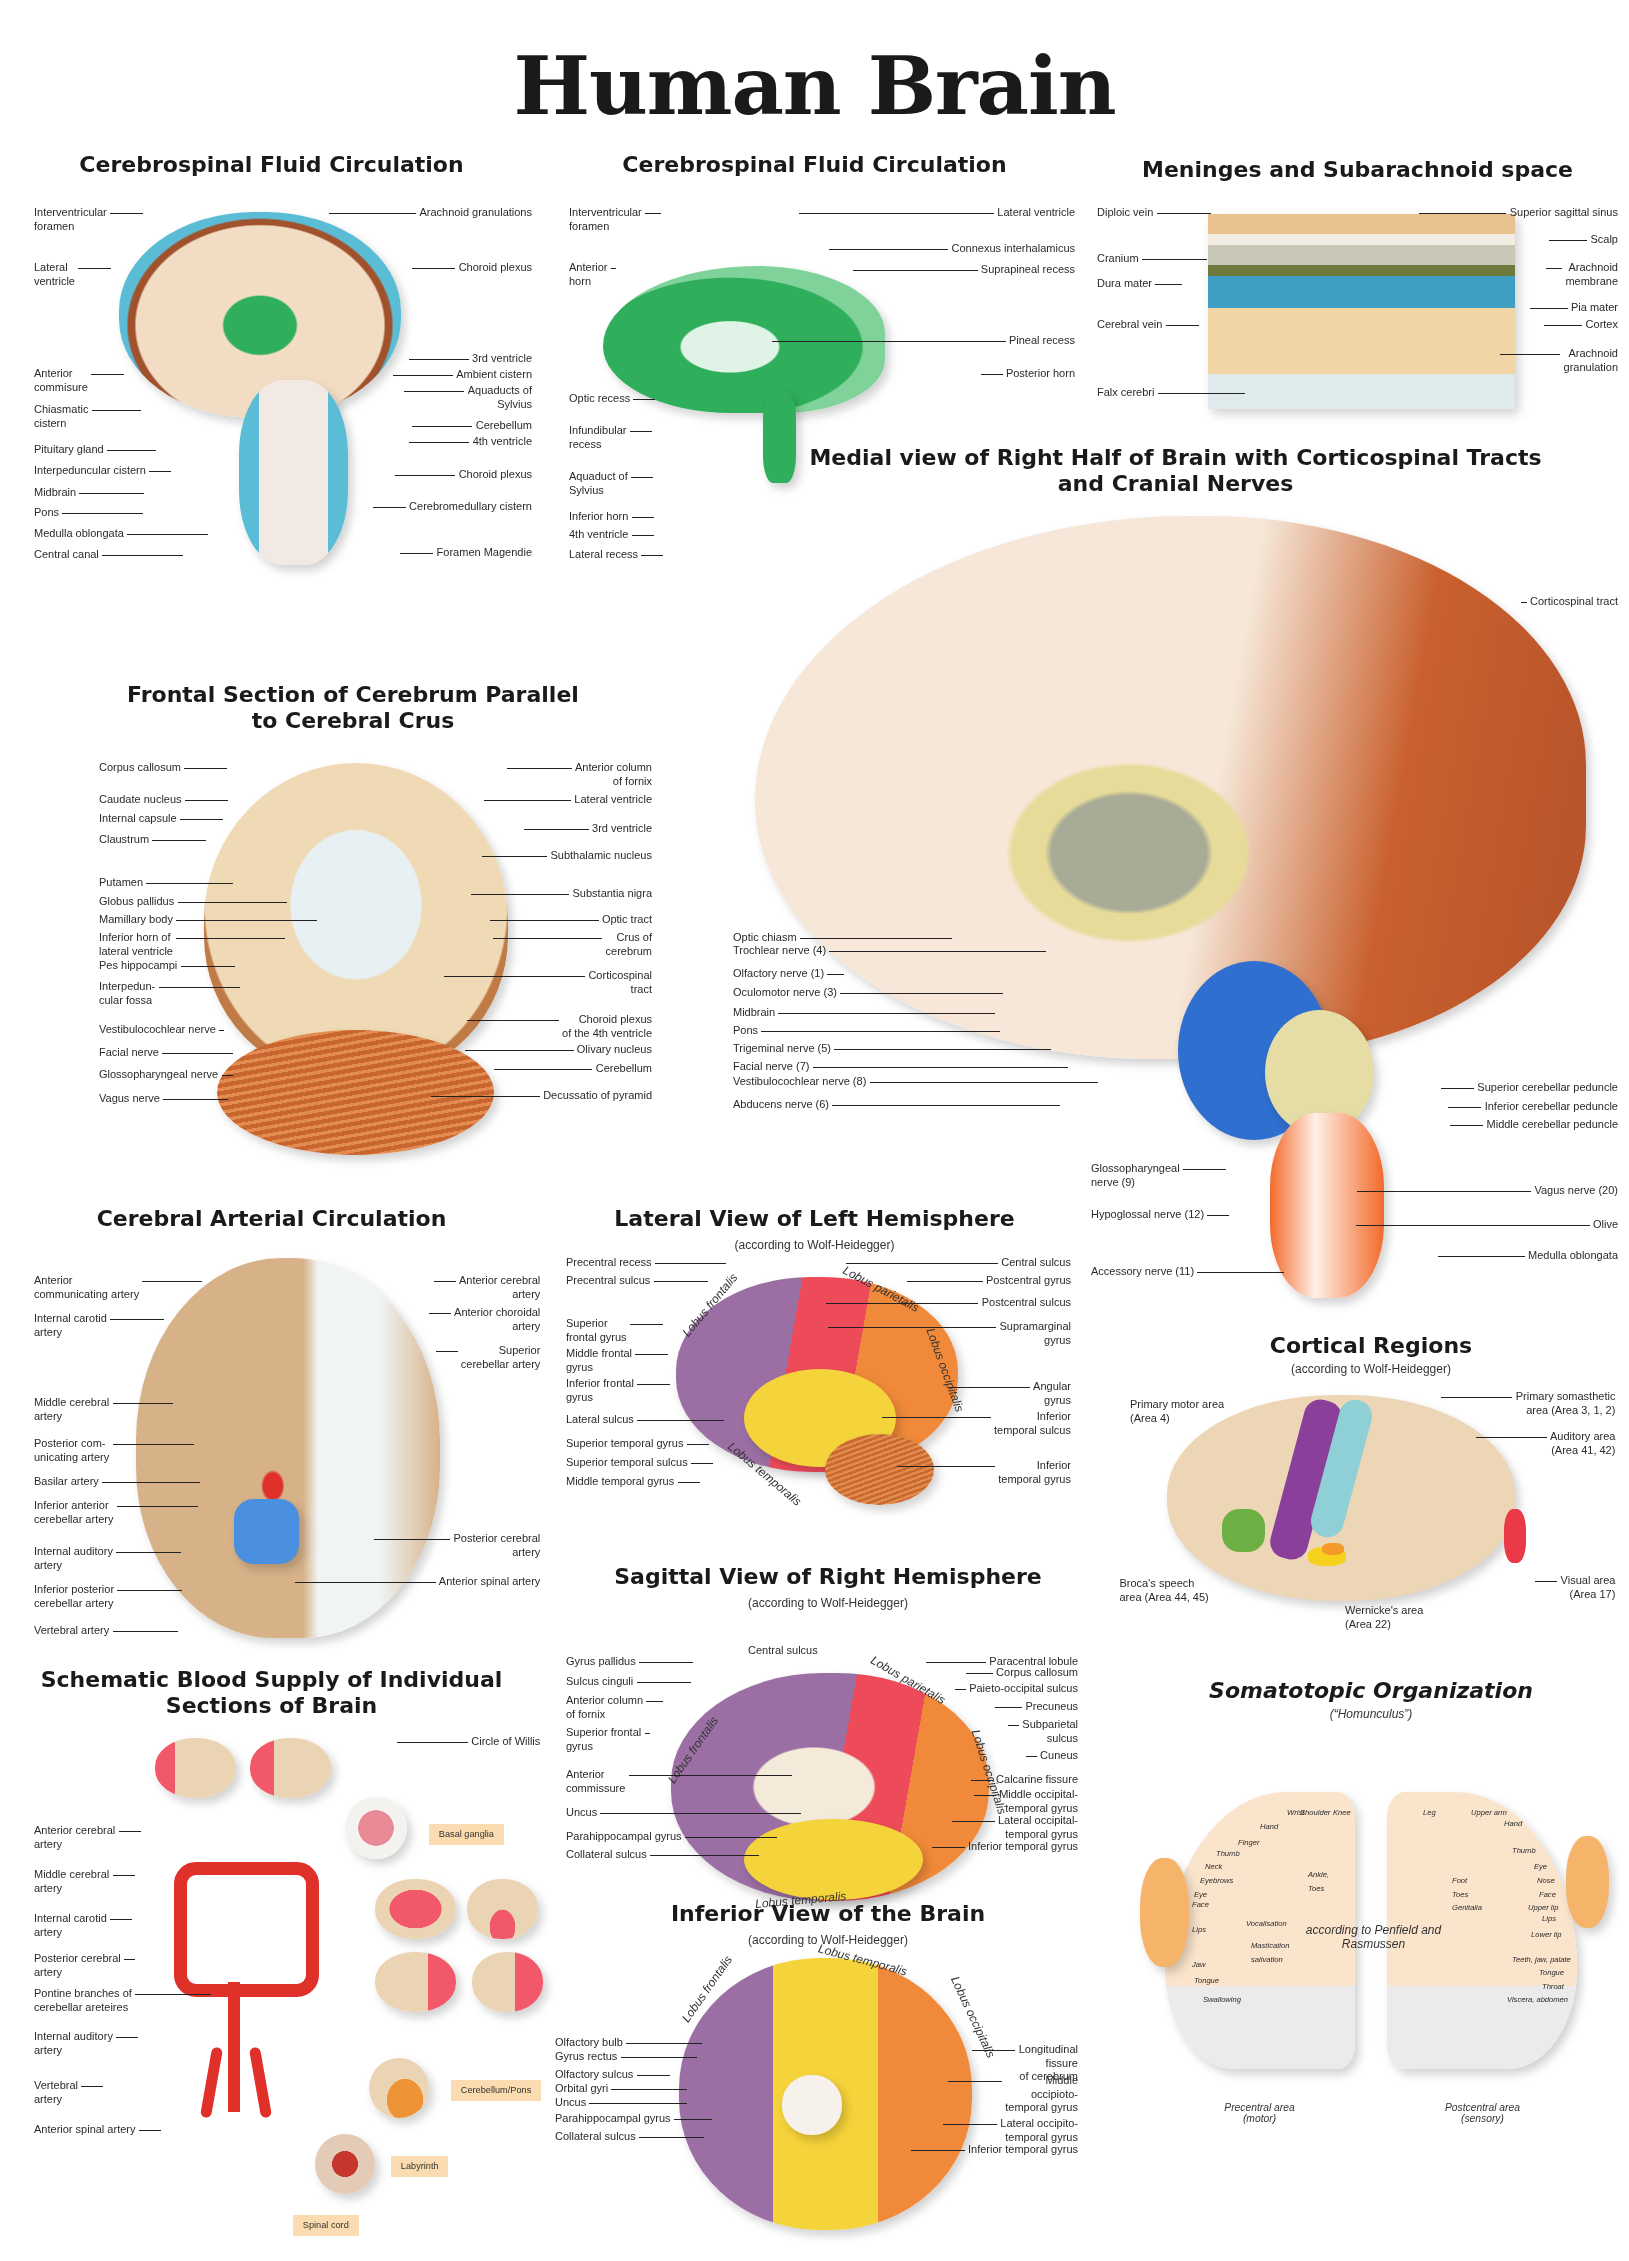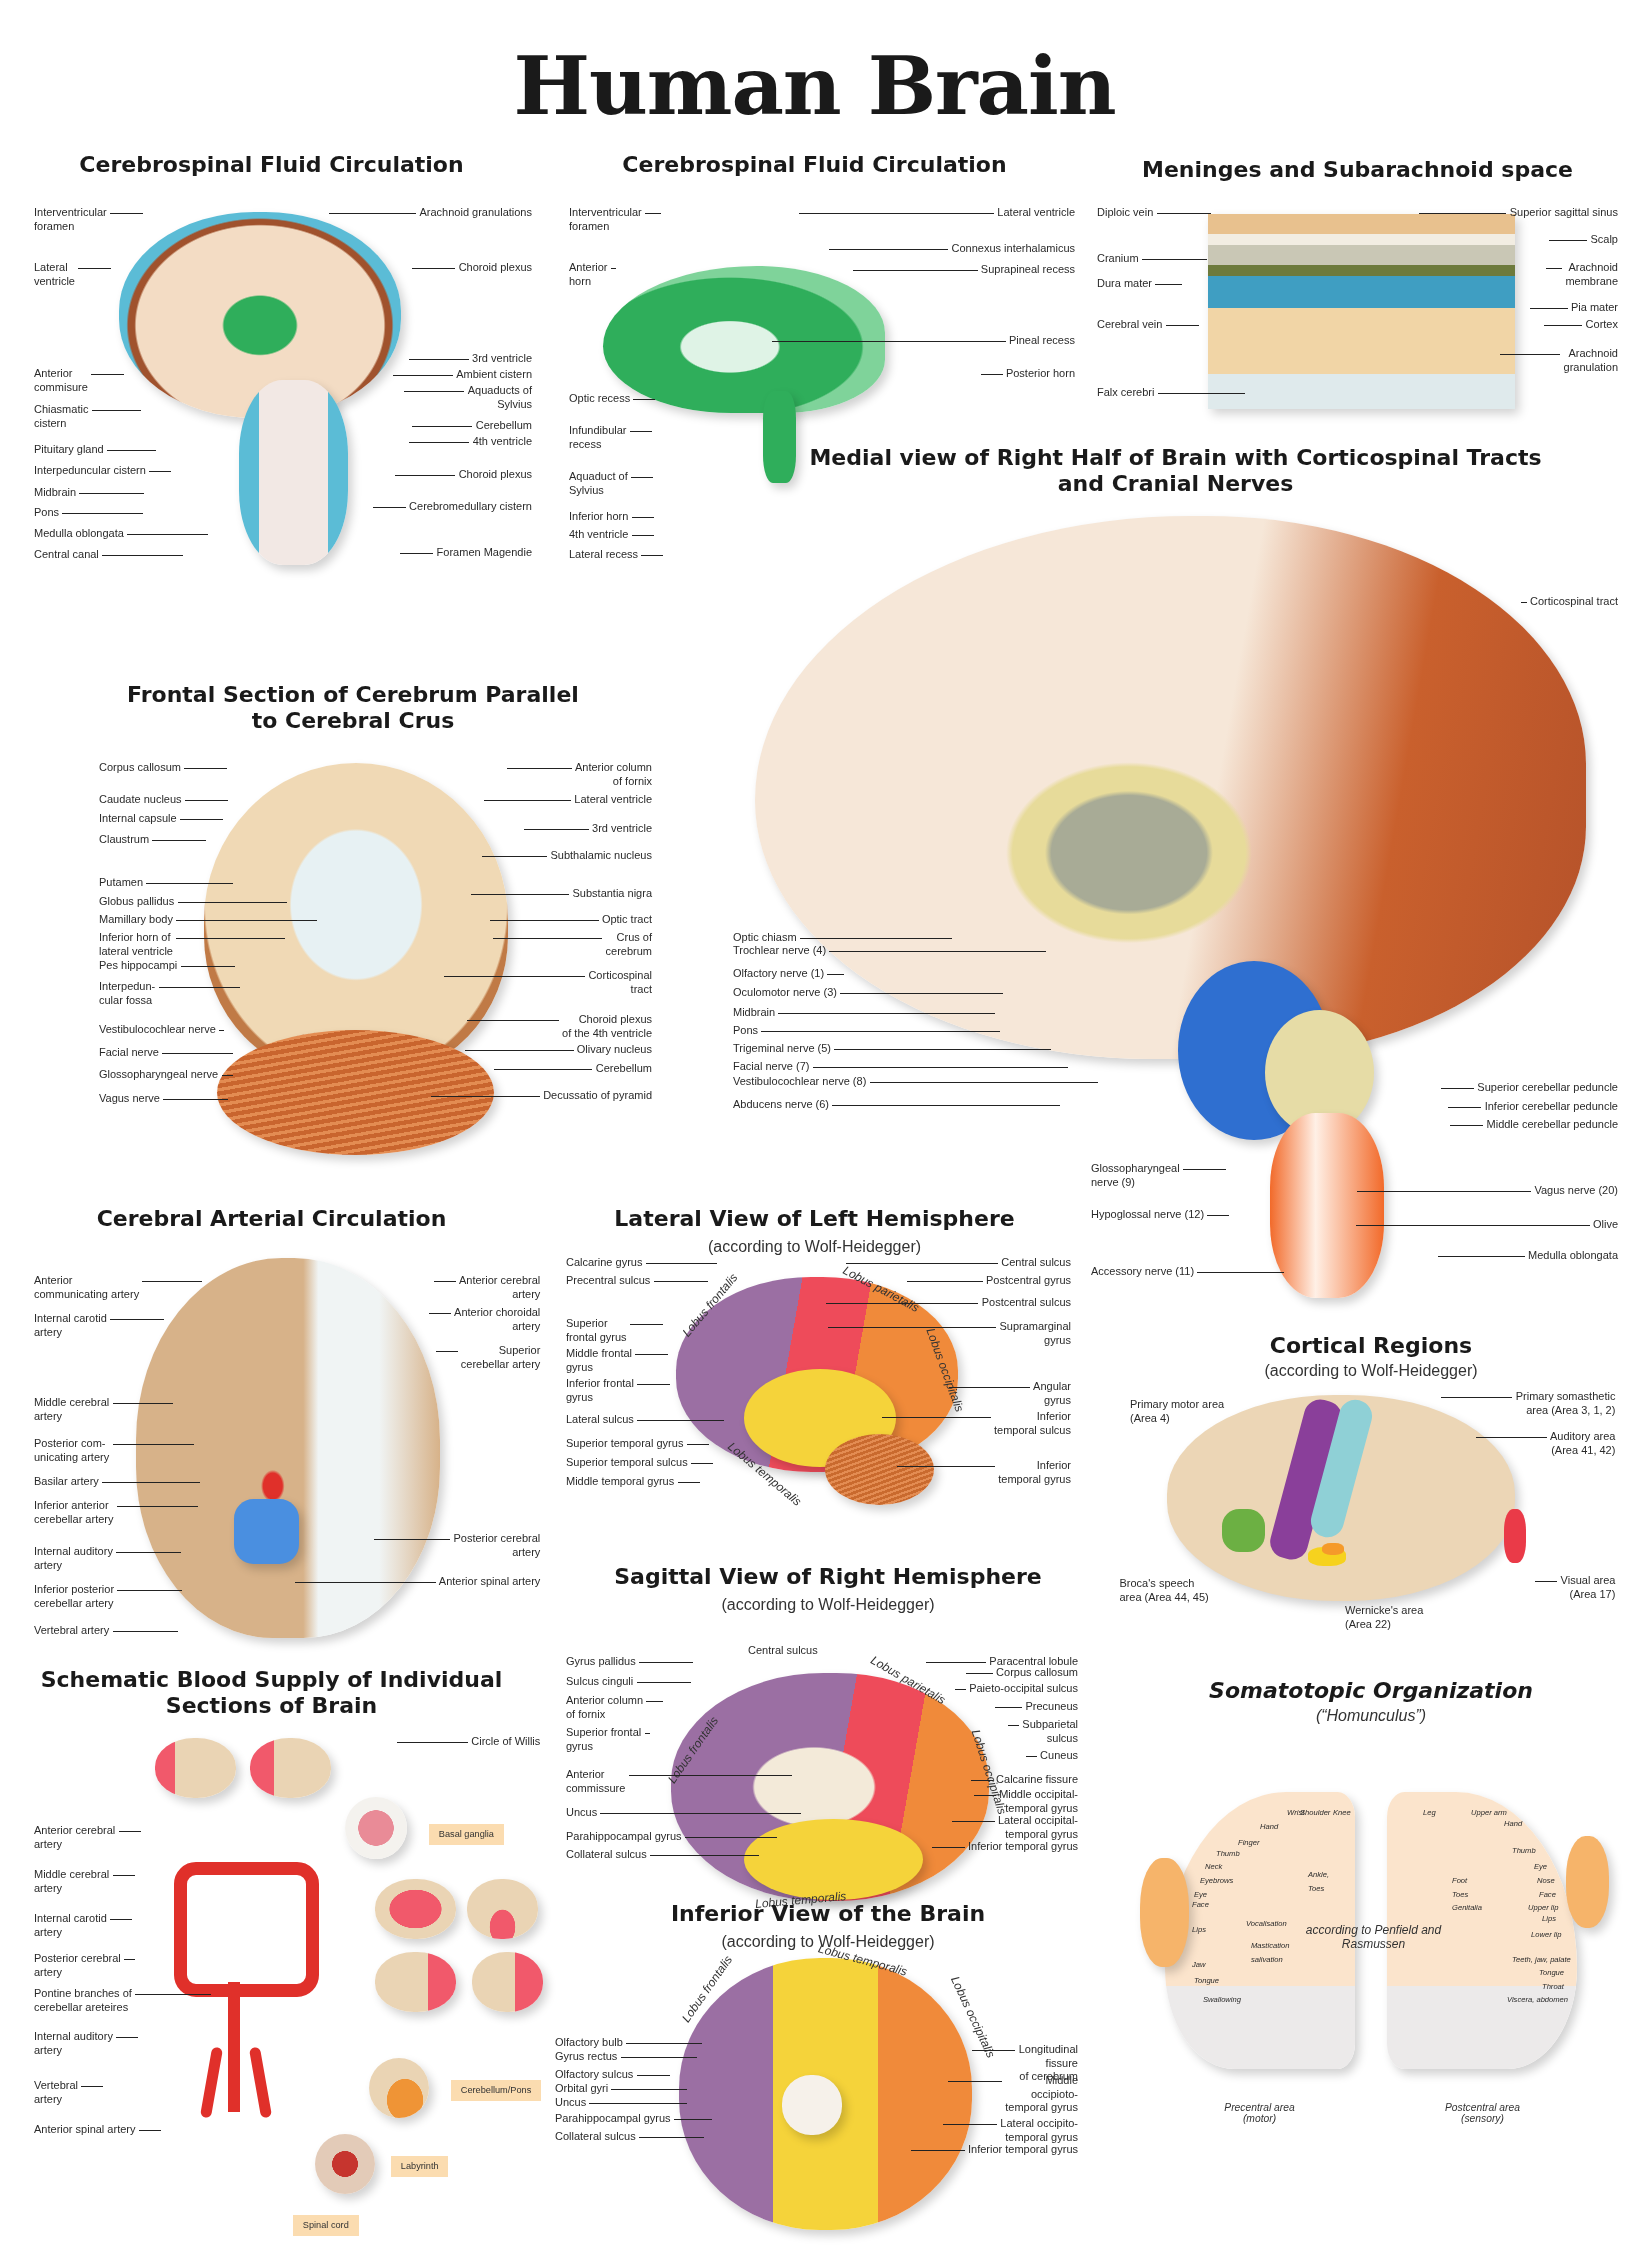--- a/index.html
+++ b/index.html
@@ -1,20 +1,20 @@
 <!DOCTYPE html>
 <html style="font-size:8.7px"><head>
 <meta charset="utf-8">
 <style>
   html,body{margin:0;padding:0;background:#fff;}
   body{width:1629px;height:2261px;position:relative;overflow:hidden;font-family:"Liberation Sans",sans-serif;color:#222;}
   .poster-title{position:absolute;left:0;top:38px;width:1629px;text-align:center;font-family:"DejaVu Serif",serif;font-weight:bold;font-size:81px;letter-spacing:-1.1px;color:#1a1a1a;}
   .panel{position:absolute;}
   .ptitle{position:absolute;left:0;width:100%;text-align:center;font-family:"DejaVu Sans",sans-serif;font-weight:bold;font-size:22px;color:#1a1a1a;line-height:26px;}
-  .psub{position:absolute;left:0;width:100%;text-align:center;font-size:16px;color:#333;}
+  .psub{position:absolute;left:0;width:100%;text-align:center;font-size:12px;color:#333;}
   .lbl{position:absolute;font-size:11px;line-height:13.6px;color:#2a2a2a;white-space:pre-line;}
   .lbl.r{text-align:right;}
   .lbl.r::before{content:"";position:absolute;top:6.5px;right:100%;margin-right:3.3px;height:1.1px;background:#222;width:var(--ln,65px);}
   .lbl.l::after{content:"";position:absolute;top:6.5px;left:100%;margin-left:3.3px;height:1.1px;background:#222;width:var(--ln,65px);}
   .art{position:absolute;border-radius:48%;box-shadow:4.3px 5.4px 9.8px rgba(0,0,0,.18);}
   .lobe{position:absolute;font-size:12px;font-style:italic;color:#333;}
   .box{position:absolute;background:#fbdcb0;font-size:9.2px;padding:5.4px 9.8px;color:#333;}
   .note{position:absolute;font-size:13px;text-align:center;color:#333;white-space:pre-line;}
 </style>
 </head>
@@ -197,21 +197,21 @@
 <div class="panel" style="left:543px;top:1206px;width:543px;height:326px;">
   <div class="ptitle" style="top:0">Lateral View of Left Hemisphere</div>
   <div class="psub" style="top:31.5px">(according to Wolf-Heidegger)</div>
   <div class="art" style="left:133px;top:71px;width:282px;height:195px;background:linear-gradient(100deg,#9b6fa3 0 40%,#ee4b5a 40% 62%,#f08a3a 62%);"></div>
   <div class="art" style="left:201px;top:163px;width:152px;height:98px;border-radius:50%;background:#f5d33a;"></div>
   <div class="art" style="left:282px;top:228px;width:109px;height:71px;border-radius:50%;background:repeating-linear-gradient(160deg,#c96a2e 0 2.7px,#e38c52 2.7px 4.9px);"></div>
   <div class="lobe" style="left:128px;top:92px;transform:rotate(-50deg)">Lobus frontalis</div>
   <div class="lobe" style="left:296px;top:76px;transform:rotate(28deg)">Lobus parietalis</div>
   <div class="lobe" style="left:358px;top:157px;transform:rotate(70deg)">Lobus occipitalis</div>
   <div class="lobe" style="left:176px;top:261px;transform:rotate(40deg)">Lobus temporalis</div>
-  <div class="lbl l" style="left:23px;top:50px;--ln:71px">Calcarine gyrus</div>
+  <div class="lbl l" style="left:23px;top:50px;--ln:71px">Precentral recess</div>
   <div class="lbl l" style="left:23px;top:68px;--ln:54px">Precentral sulcus</div>
   <div class="lbl l" style="left:23px;top:111px;--ln:33px">Superior
 frontal gyrus</div>
   <div class="lbl l" style="left:23px;top:141px;--ln:33px">Middle frontal
 gyrus</div>
   <div class="lbl l" style="left:23px;top:171px;--ln:33px">Inferior frontal
 gyrus</div>
   <div class="lbl l" style="left:23px;top:207px;--ln:87px">Lateral sulcus</div>
   <div class="lbl l" style="left:23px;top:231px;--ln:22px">Superior temporal gyrus</div>
   <div class="lbl l" style="left:23px;top:250px;--ln:22px">Superior temporal sulcus</div>

